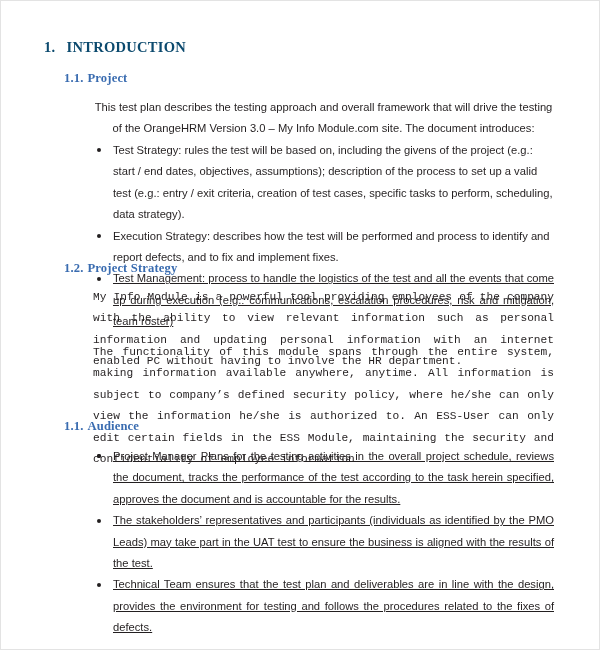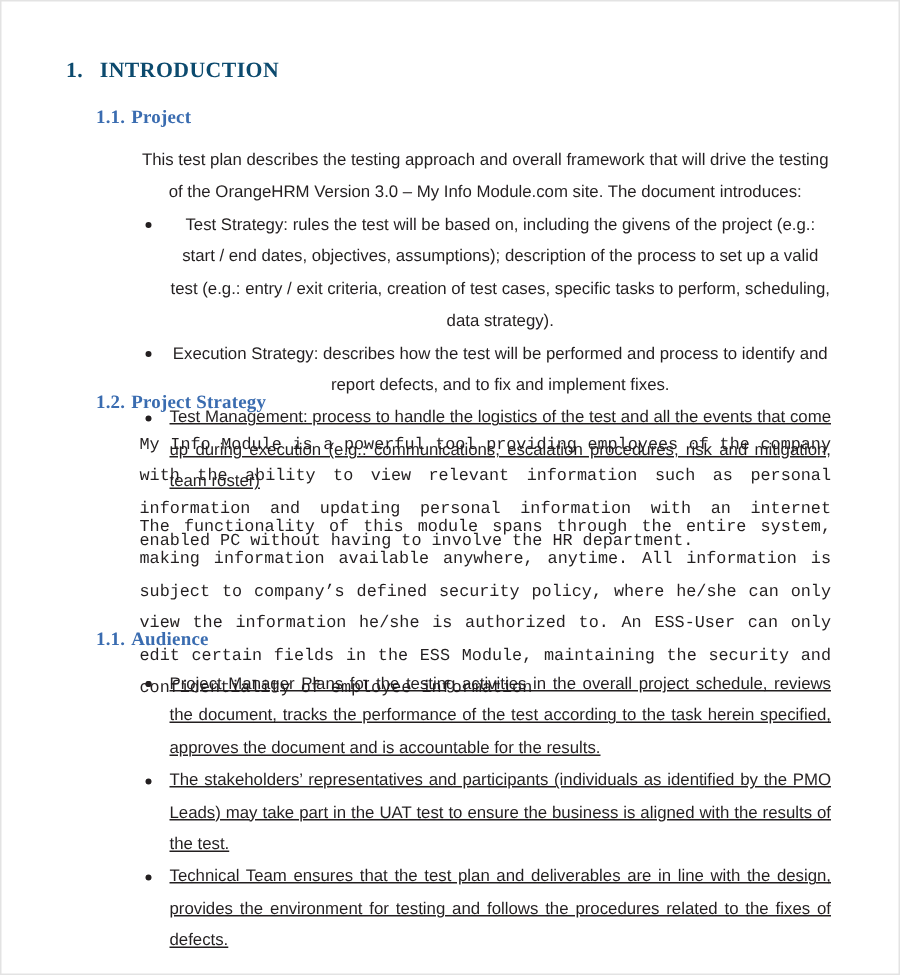--- a/index.html
+++ b/index.html
@@ -70,21 +70,21 @@
     margin: 0;
     padding: 0;
     list-style: none;
   }
   .bullets li {
     position: relative;
     padding-left: 20px;
     color: #231f20;
     font-size: 11.2px;
     line-height: 21.4px;
-    text-align: center;
+    text-align: left;
   }
   .bullets li.justify { text-align: justify; text-justify: inter-word; text-decoration: underline; }
   .bullets li > .bullet-dot {
     position: absolute;
     left: 4px;
     top: 8.4px;
     width: 4px;
     height: 4px;
     background: #231f20;
     border-radius: 50%;

